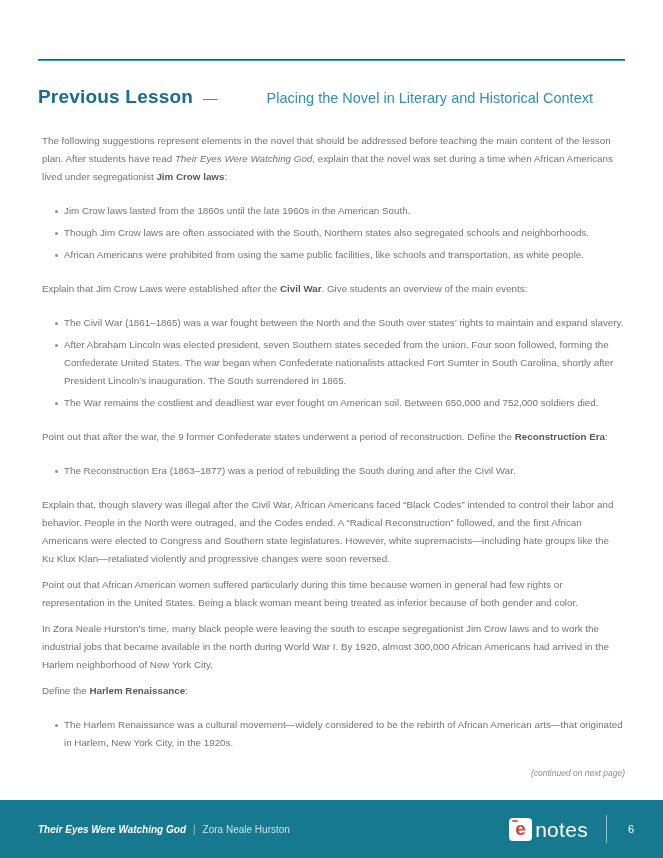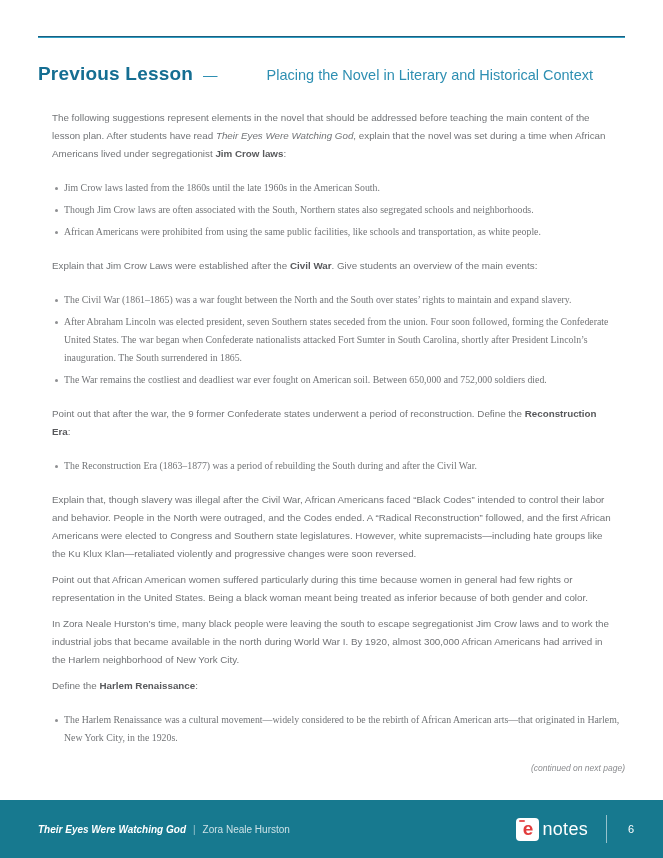--- a/index.html
+++ b/index.html
@@ -18,21 +18,21 @@
   body{font-family:"Liberation Sans", sans-serif;}
   .page{
     position:relative;
     width:663px;height:858px;
     background:#ffffff;
     overflow:hidden;
     margin:0 auto;
   }
   .content{
     position:absolute;
-    left:38px;right:38px;top:36px;
+    left:38px;right:38px;top:59px;
   }
   .top-rule{
     height:2px;
     background:var(--rule-dark);
     border-bottom:1px solid var(--rule-light);
   }
   .title-row{
     margin:25px 0 24px 0;
     display:flex;
     align-items:baseline;
@@ -53,29 +53,28 @@
     font-size:14.5px;
     color:var(--heading-light);
     padding-left:40px;
   }
   .body-text{
     color:var(--body-gray);
     font-size:9.8px;
     line-height:18px;
   }
   .body-text p.para{
-    margin:8px 14px;
+    margin:8px 4px;
   }
   .body-text .b{font-weight:bold;color:var(--bold-gray);}
   .body-text .i{font-style:italic;}
   ul.bullets{
     list-style:none;
     margin:16px 0;
     padding-left:26px;
-    font-family:Liberation Serif, serif;
   }
   ul.bullets li{
     position:relative;
     margin:4px 0;
   }
   ul.bullets li::before{
     content:"";
     position:absolute;
     left:-9px;top:7.5px;
     width:3px;height:3px;
@@ -146,21 +145,21 @@
   }
   .logo-e{
     color:var(--logo-red);
     font-weight:bold;
     font-size:19px;
     line-height:1;
     margin-top:-1px;
   }
   .logo-notes{
     color:#ffffff;
-    font-size:18px;
+    font-size:21px;
     letter-spacing:0.3px;
     margin-left:3px;
     line-height:1;
   }
   .footer-divider{
     width:1px;height:28px;
     background:rgba(255,255,255,0.55);
     margin:0 18px;
   }
   .footer-page-number{

